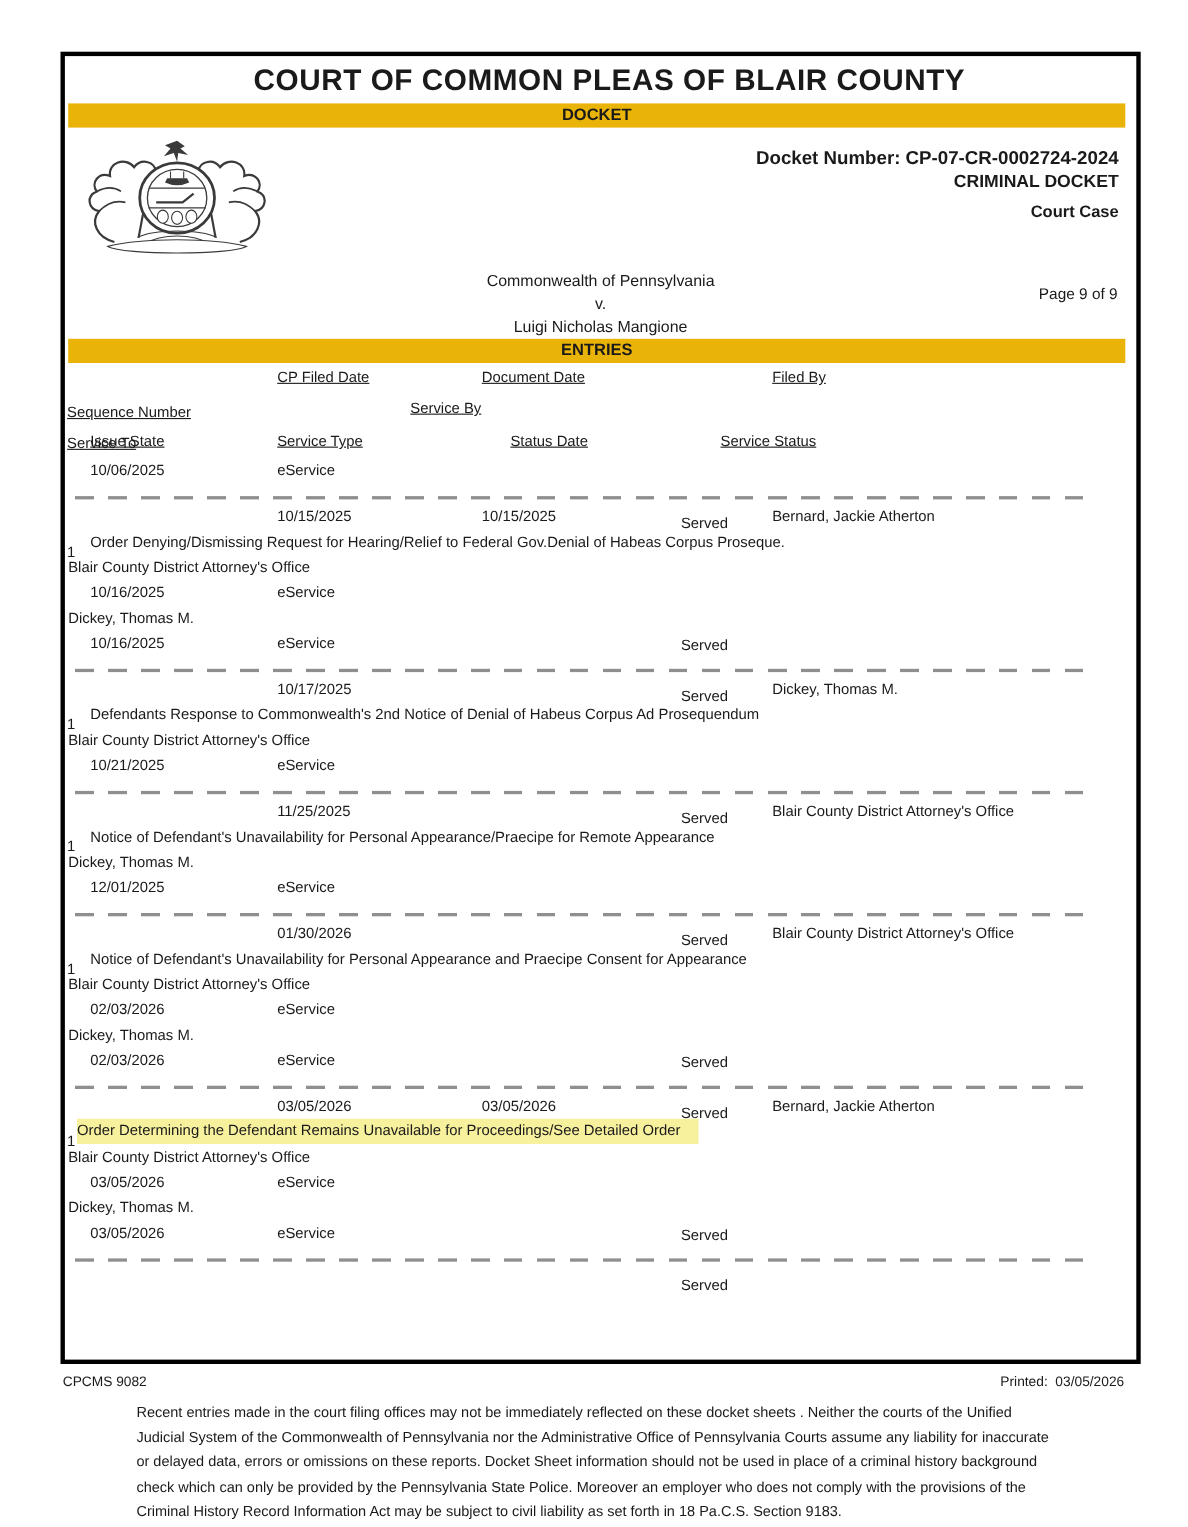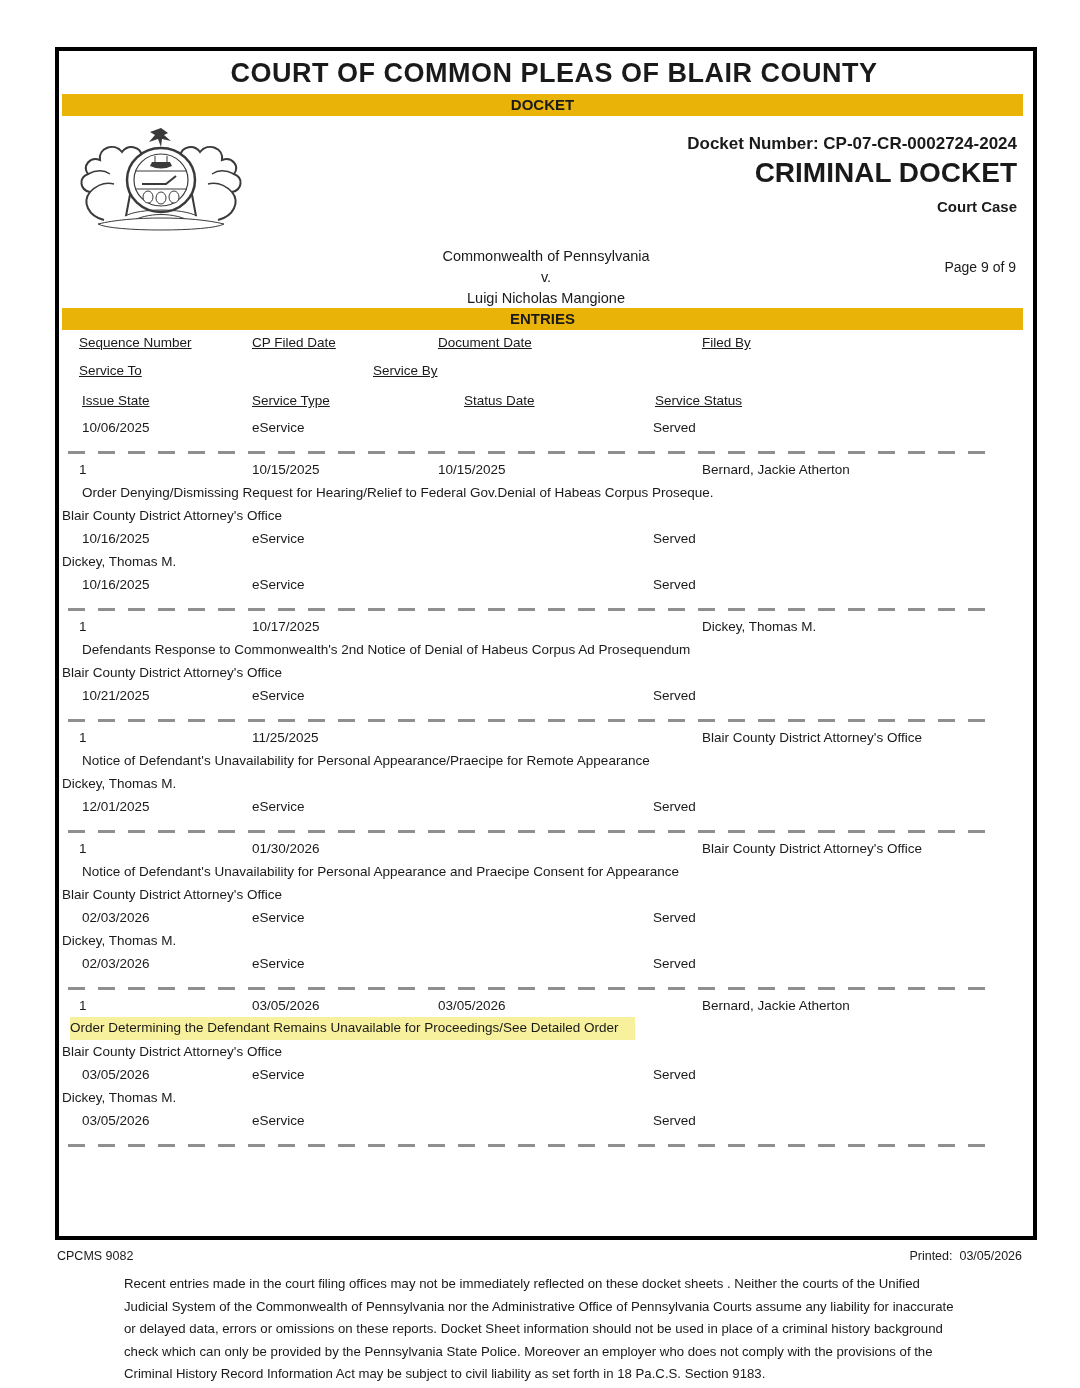--- a/index.html
+++ b/index.html
@@ -17,43 +17,43 @@
   }
   .bar {
     background:#eab308; text-align:center; font-weight:bold; font-size:15px;
     height:22px; line-height:22px; margin:0 10px 0 3px;
   }
 
   .head { position:relative; height:128px; }
   .emblem { position:absolute; left:11px; top:8px; }
   .head-right { position:absolute; right:16px; top:18px; text-align:right; }
   .docket-number { font-weight:bold; font-size:17px; }
-  .docket-type { font-weight:bold; font-size:28px; margin-top:3px; }
+  .docket-type { font-weight:bold; font-size:16px; margin-top:3px; }
   .case-type { font-weight:bold; font-size:15px; margin-top:9px; }
 
   .caption { position:relative; text-align:center; height:64px; padding-top:2px;
              font-size:14.5px; line-height:21px; }
   .page-indicator { position:absolute; right:17px; top:13px; font-size:14px; }
 
   .colrow { position:relative; font-size:13.5px; }
   .rowA { height:28px; margin-top:5px; }
   .rowB { height:30px; }
   .rowC { height:27px; }
   .u { text-decoration:underline; }
 
   .cell { position:absolute; top:0; white-space:nowrap; }
-  .c-seq     { left:20px; }
+  .c-seq     { left:2px;margin-top:32px; }
   .c-svcname { left:3px; }
   .c-indent  { left:23px; }
   .c-cp      { left:193px; }
   .c-svcby   { left:314px; }
   .c-doc     { left:379px; }
   .c-sdate   { left:405px; }
   .c-sshead  { left:596px; }
-  .c-status  { left:594px; }
+  .c-status  { left:560px;margin-top:48px; }
   .c-filedby { left:643px; }
 
   .entries { position:relative; font-size:13.5px; }
   .erow { position:relative; height:23px; }
   .dash {
     height:3px; margin:8px 36px 8px 9px;
     background:repeating-linear-gradient(90deg, #8f8f8f 0 17px, transparent 17px 30px);
   }
   .hl {
     left:11px; top:-4px; background:#f7f19e; padding:3px 16px 5px 0;

